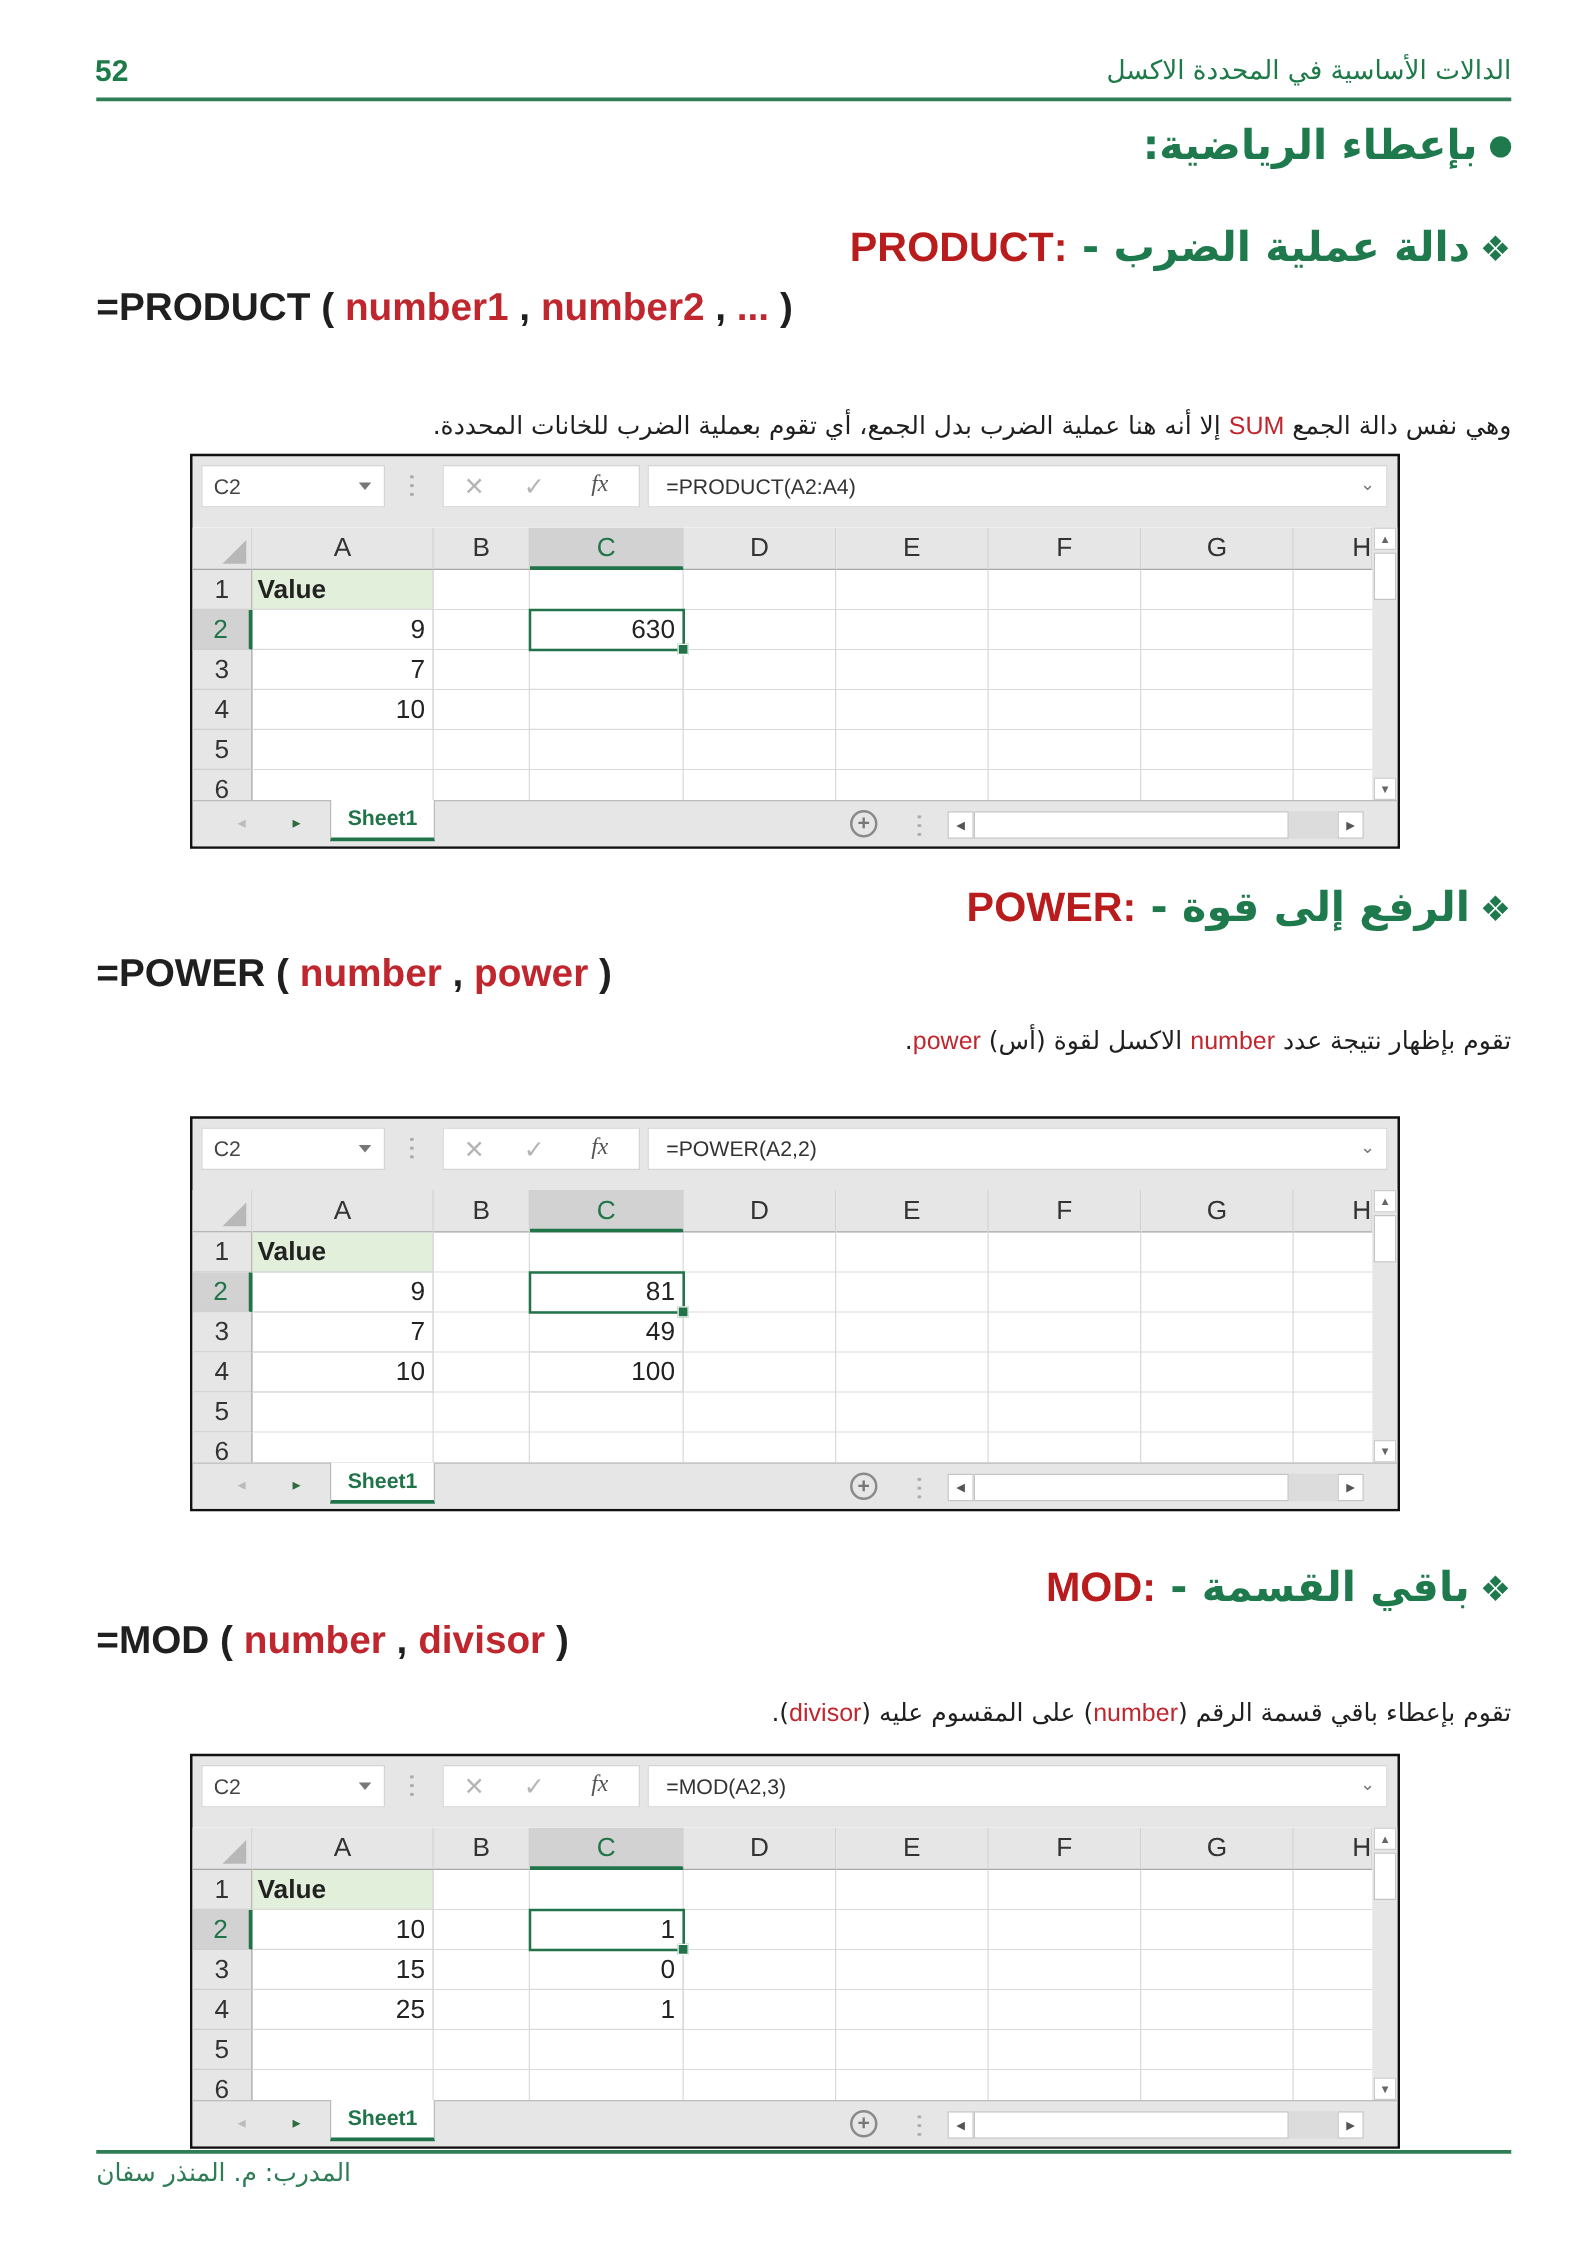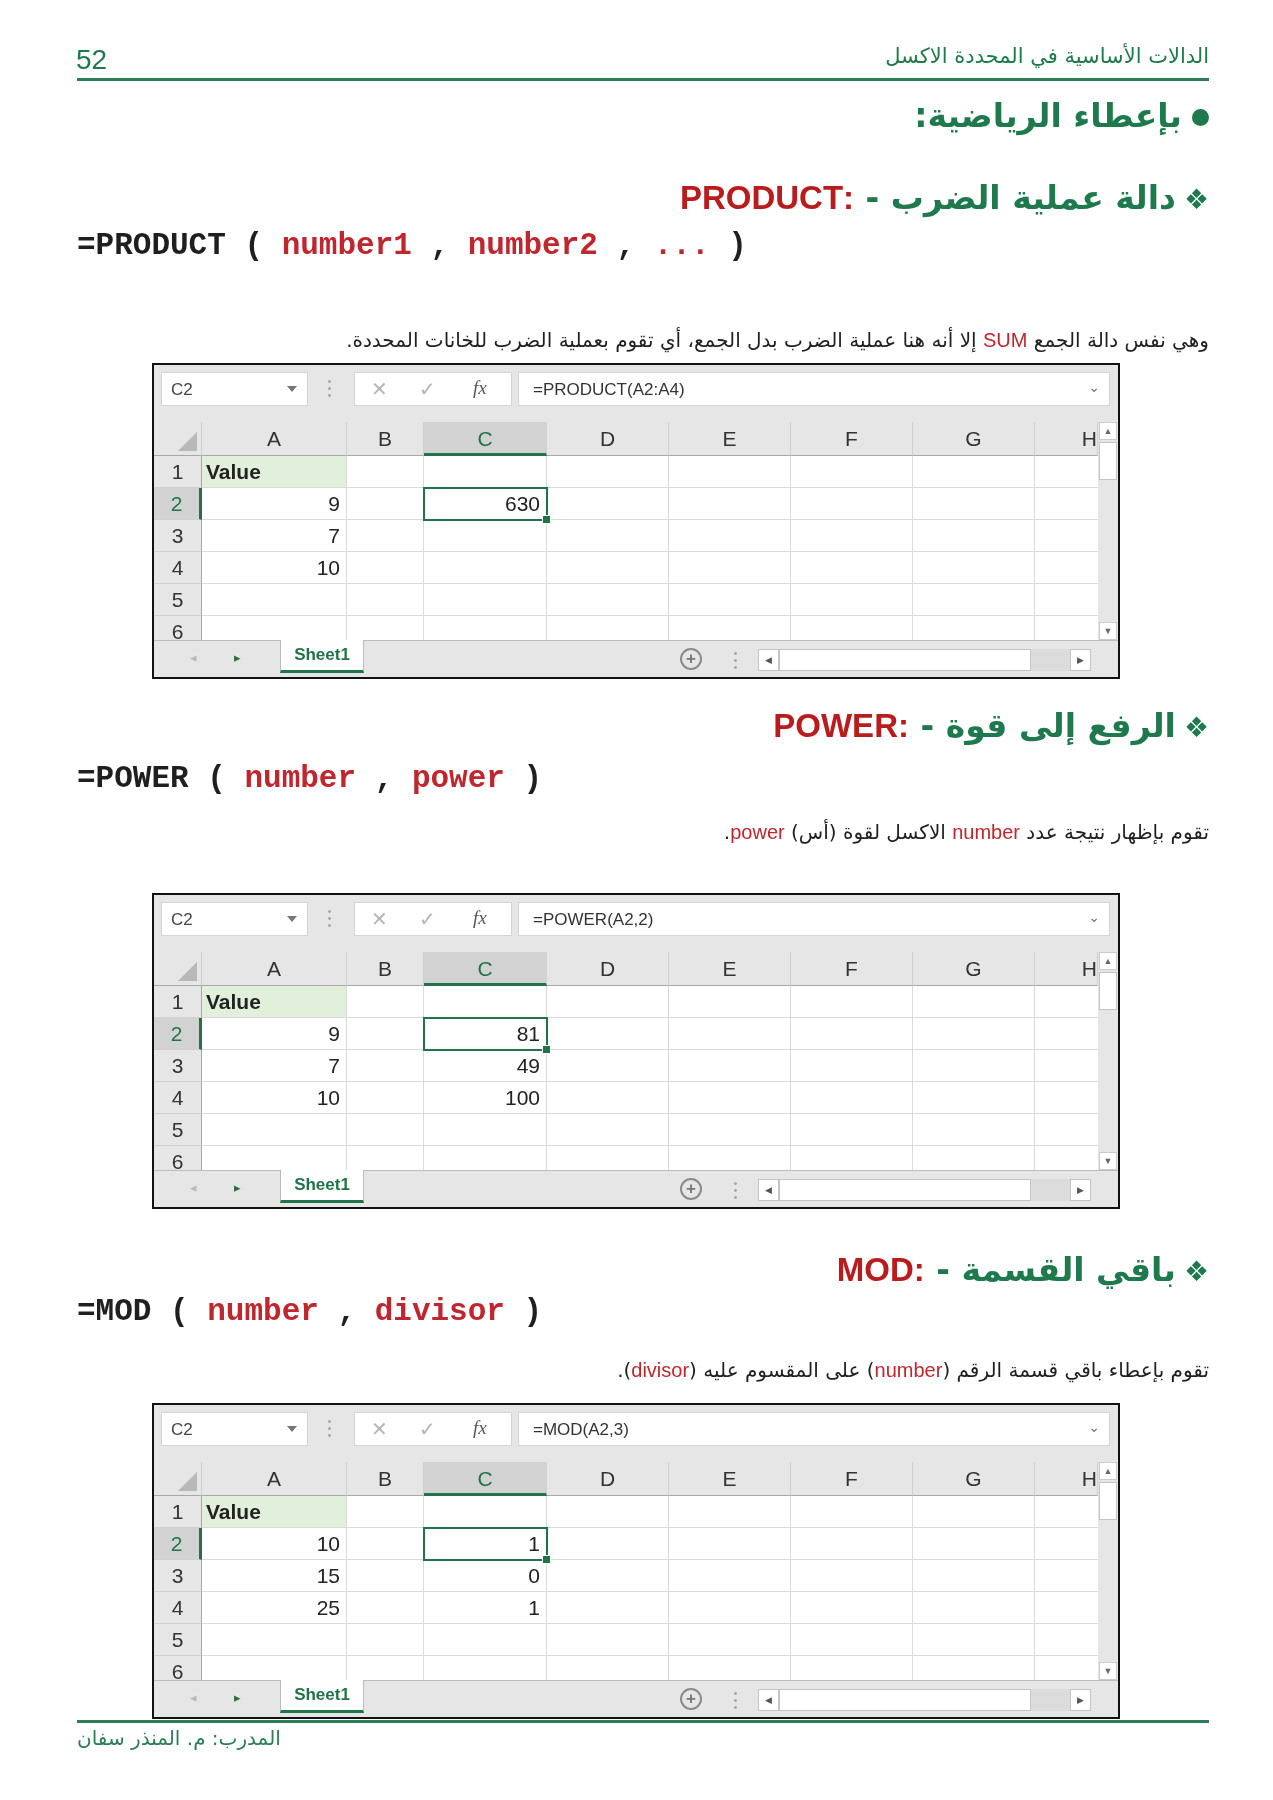--- a/index.html
+++ b/index.html
@@ -1,26 +1,26 @@
 <!DOCTYPE html>
 <html><head>
 <meta charset="utf-8">
 <style>
   * { box-sizing: border-box; margin: 0; padding: 0; }
   body { width: 1273px; height: 1800px; background: #ffffff; position: relative; overflow: hidden; font-family: "DejaVu Sans", sans-serif; }
   .abs { position: absolute; }
-  .page-num { left: 76px; top: 44px; font-family: "Liberation Sans", sans-serif; font-weight: normal; font-size: 28px; color: #1f7a4a; }
+  .page-num { left: 76px; top: 44px; font-family: "Liberation Sans", sans-serif; font-weight: bold; font-size: 24px; color: #1f7a4a; }
   .running-title { right: 64px; top: 44px; font-size: 21px; color: #1f7a4a; direction: rtl; font-family: "DejaVu Sans", sans-serif; }
   .hrule { left: 77px; width: 1132px; height: 3px; background: #2e7d57; }
   .h1 { right: 64px; direction: rtl; font-size: 33px; font-weight: bold; color: #1e7a4c; white-space: nowrap; }
   .h1 .dot { display: inline-block; width: 17px; height: 17px; border-radius: 50%; background: #1e7a4c; margin-left: 10px; vertical-align: middle; }
   .h2 { right: 64px; direction: rtl; font-size: 33px; font-weight: bold; color: #1e7a4c; white-space: nowrap; }
   .h2 .en { color: #b91c1c; font-family: "Liberation Sans", sans-serif; }
   .h2 .diamond { color: #1e7a4c; margin-left: 8px; font-size: 28px; }
-  .formula { left: 77px; font-family: Liberation Mono, monospace; font-size: 31px; font-weight: bold; color: #1f1f1f; white-space: nowrap; }
+  .formula { left: 77px; font-family: Liberation Sans, sans-serif; font-size: 31px; font-weight: bold; color: #1f1f1f; white-space: nowrap; }
   .formula .arg { color: #c0262e; }
   .desc { right: 64px; direction: rtl; font-size: 20px; color: #1f1f1f; white-space: nowrap; }
   .desc .en { color: #c0262e; font-family: "Liberation Sans", sans-serif; }
   .footer-text { left: 77px; top: 1726px; direction: rtl; font-size: 20px; color: #2e7d57; }
 
   
   .xl { position: absolute; left: 152px; width: 968px; height: 316px; border: 2px solid #111; background: #e6e6e6; overflow: hidden; font-family: "Liberation Sans", sans-serif; }
   .xl .namebox { position: absolute; left: 7px; top: 7px; width: 147px; height: 34px; background: #fff; border: 1px solid #d4d4d4; font-size: 17px; color: #444; padding: 7px 0 0 9px; }
   .xl .namebox .caret { position: absolute; right: 10px; top: 13px; width: 0; height: 0; border-left: 5px solid transparent; border-right: 5px solid transparent; border-top: 6px solid #777; }
   .xl .vdots { position: absolute; left: 174px; top: 13px; width: 3px; height: 22px; background-image: radial-gradient(circle, #a8a8a8 1.3px, transparent 1.5px); background-size: 3px 7px; }
@@ -39,21 +39,21 @@
   .xl .cell { position: absolute; height: 32px; border-right: 1px solid #dadada; border-bottom: 1px solid #dadada; font-size: 21px; color: #222; padding: 4px 6px 0 4px; white-space: nowrap; }
   .xl .cell.num { text-align: right; }
   .xl .cell.hdr { background: #e2efda; font-weight: bold; }
   .xl .active { position: absolute; border: 2px solid #21744a; }
   .xl .active::after { content: ""; position: absolute; right: -5px; bottom: -5px; width: 7px; height: 7px; background: #21744a; border: 1px solid #fff; }
   .xl .vscroll { position: absolute; left: 944px; top: 57px; width: 20px; height: 218px; background: #e6e6e6; }
   .xl .vscroll .btn { position: absolute; left: 1px; width: 18px; height: 18px; background: #fff; border: 1px solid #ccc; font-size: 9px; color: #666; text-align: center; line-height: 16px; }
   .xl .vscroll .thumb { position: absolute; left: 1px; top: 20px; width: 18px; height: 38px; background: #fff; border: 1px solid #c4c4c4; }
   .xl .tabbar { position: absolute; left: 0; top: 275px; width: 964px; height: 39px; background: #e6e6e6; border-top: 1px solid #bcbcbc; }
   .xl .tabbar .nav { position: absolute; top: 9px; font-size: 13px; }
-  .xl .tab { position: absolute; left: 126px; top: -1px; width: 84px; height: 33px; background: #fff; border: 1px solid #bcbcbc; border-top: none; border-bottom: 3px solid #21744a; text-align: center; font-size: 17px; font-weight: bold; color: #21744a; padding-top: 5px; }
+  .xl .tab { position: absolute; left: 110px; top: -1px; width: 84px; height: 33px; background: #fff; border: 1px solid #bcbcbc; border-top: none; border-bottom: 3px solid #21744a; text-align: center; font-size: 17px; font-weight: bold; color: #21744a; padding-top: 5px; }
   .xl .plus { position: absolute; left: 526px; top: 7px; width: 22px; height: 22px; border: 2px solid #8a8a8a; border-radius: 50%; text-align: center; font-size: 17px; line-height: 17px; color: #777; font-weight: bold; }
   .xl .hdots { position: absolute; left: 580px; top: 9px; width: 3px; height: 20px; background-image: radial-gradient(circle, #a8a8a8 1.3px, transparent 1.5px); background-size: 3px 7px; }
   .xl .hscroll { position: absolute; left: 604px; top: 8px; width: 333px; height: 22px; background: #dcdcdc; }
   .xl .hscroll .btn { position: absolute; top: 0; width: 21px; height: 22px; background: #fff; border: 1px solid #c4c4c4; font-size: 9px; color: #555; text-align: center; line-height: 20px; }
   .xl .hscroll .thumb { position: absolute; left: 21px; top: 0; width: 252px; height: 22px; background: #fff; border: 1px solid #c4c4c4; }
 </style>
 </head>
 <body>
 
 <div class="abs page-num">52</div>

